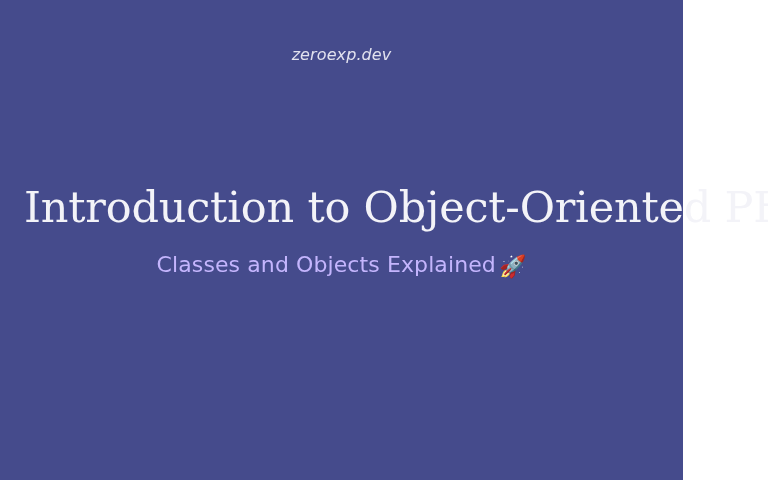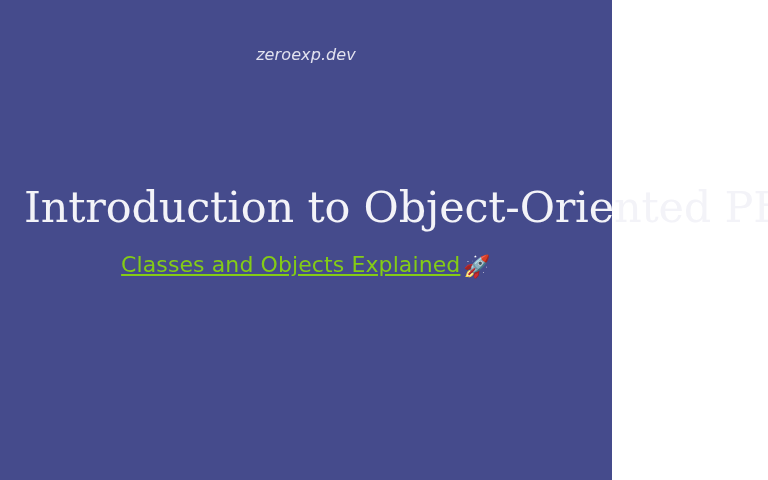--- a/index.html
+++ b/index.html
@@ -12,21 +12,21 @@
     width: 768px;
     height: 480px;
     overflow: hidden;
     font-family: "Liberation Sans", sans-serif;
     -webkit-font-smoothing: antialiased;
   }
 
   .card {
     position: relative;
     box-sizing: border-box;
-    width: 612px;
+    width: 683px;
     height: 480px;
     background: #454b8c;
     display: flex;
     flex-direction: column;
     align-items: center;
   }
 
   
   .brand {
     position: absolute;
@@ -65,24 +65,23 @@
     margin: 0;
     white-space: nowrap;
   }
 
   .hero-subtitle {
     font-family: "DejaVu Sans", "Liberation Sans", sans-serif;
     font-size: 22px;
     font-weight: 400;
     line-height: 34px;
     letter-spacing: 0.1px;
-    color: #84cc16;
+    color: #c4b5fd;
     margin: 10px 0 0 0;
     white-space: nowrap;
-    text-decoration: underline;
   }
 
   .emoji {
     font-family: "DejaVu Sans", sans-serif;
     font-size: 22px;
     display: inline-block;
     vertical-align: -2px;
     margin-left: 3px;
   }
 </style>

